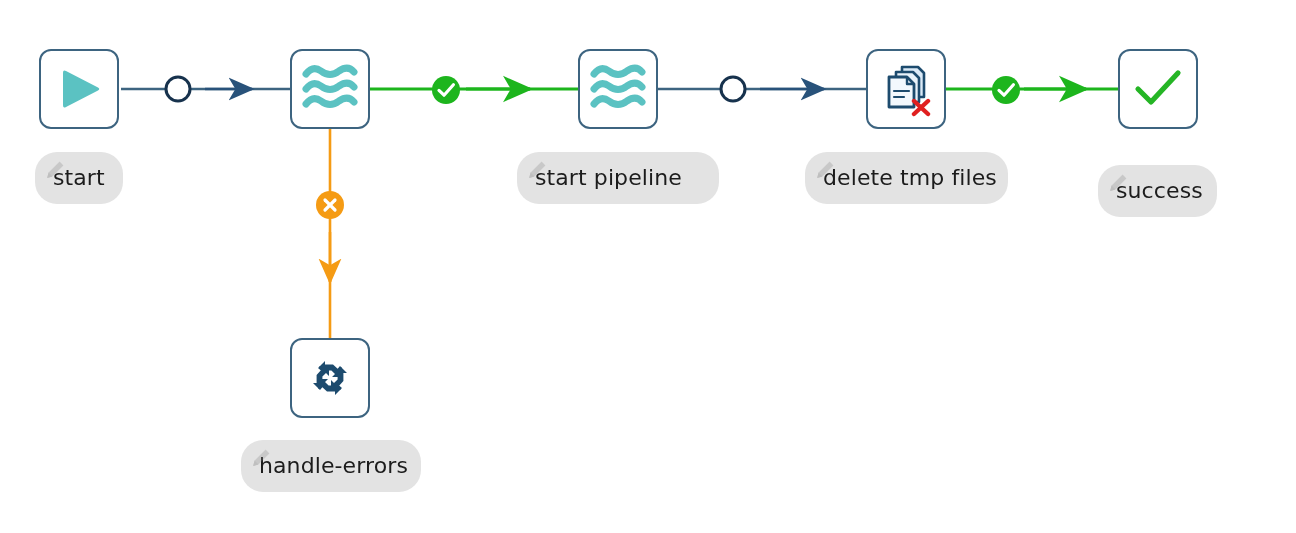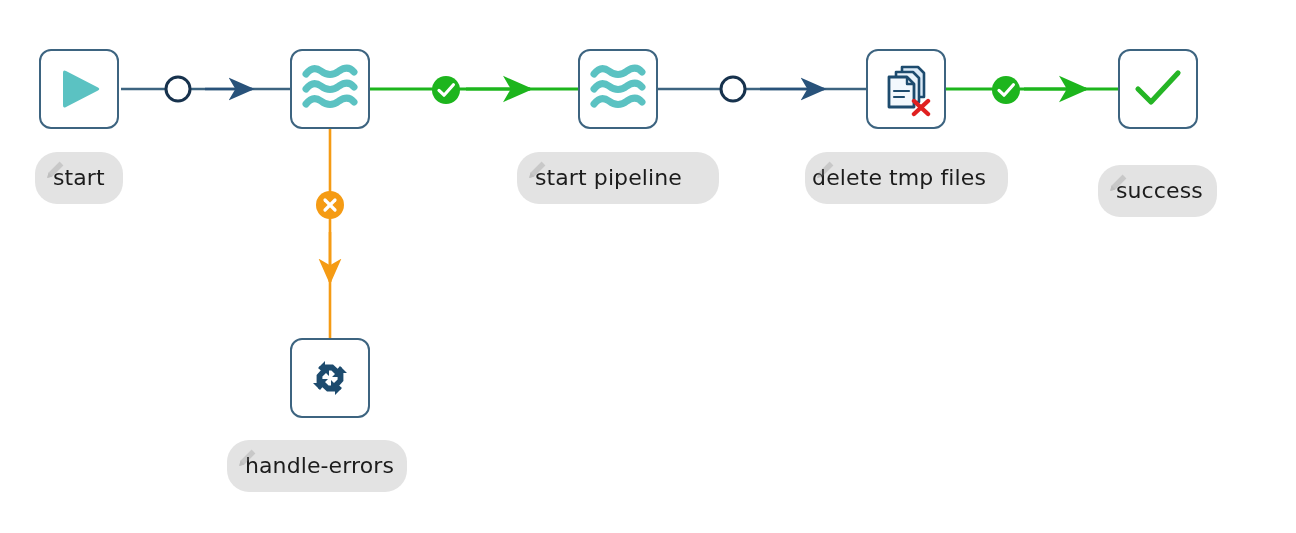--- a/index.html
+++ b/index.html
@@ -235,41 +235,41 @@
   <div class="label-pill" style="left:517px; top:136px; width:202px;">
     <span class="pencil">
       <svg width="20" height="20" viewBox="0 0 20 20">
         <path d="M 14.6,1.6 L 18.4,5.4 L 7.4,16.4 L 2.2,18 L 3.6,12.6 Z" fill="#8c8c8c"></path>
         <path d="M 2.2,18 L 3.6,12.6 L 7.4,16.4 Z" fill="#6e6e6e"></path>
       </svg>
     </span>
     <span class="label-text">start pipeline</span>
   </div>
 
-  <div class="label-pill" style="left:805px; top:136px; width:203px;justify-content:flex-end;">
+  <div class="label-pill" style="left:805px; top:136px; width:203px;">
     <span class="pencil">
       <svg width="20" height="20" viewBox="0 0 20 20">
         <path d="M 14.6,1.6 L 18.4,5.4 L 7.4,16.4 L 2.2,18 L 3.6,12.6 Z" fill="#8c8c8c"></path>
         <path d="M 2.2,18 L 3.6,12.6 L 7.4,16.4 Z" fill="#6e6e6e"></path>
       </svg>
     </span>
     <span class="label-text">delete tmp files</span>
   </div>
 
   <div class="label-pill" style="left:1098px; top:149px; width:119px;">
     <span class="pencil">
       <svg width="20" height="20" viewBox="0 0 20 20">
         <path d="M 14.6,1.6 L 18.4,5.4 L 7.4,16.4 L 2.2,18 L 3.6,12.6 Z" fill="#8c8c8c"></path>
         <path d="M 2.2,18 L 3.6,12.6 L 7.4,16.4 Z" fill="#6e6e6e"></path>
       </svg>
     </span>
     <span class="label-text">success</span>
   </div>
 
-  <div class="label-pill" style="left:227px; top:424px; width:180px;align-items:center;">
+  <div class="label-pill" style="left:241px; top:424px; width:180px;align-items:center;">
     <span class="pencil">
       <svg width="20" height="20" viewBox="0 0 20 20">
         <path d="M 14.6,1.6 L 18.4,5.4 L 7.4,16.4 L 2.2,18 L 3.6,12.6 Z" fill="#8c8c8c"></path>
         <path d="M 2.2,18 L 3.6,12.6 L 7.4,16.4 Z" fill="#6e6e6e"></path>
       </svg>
     </span>
     <span class="label-text">handle-errors</span>
   </div>
 
 </div>

